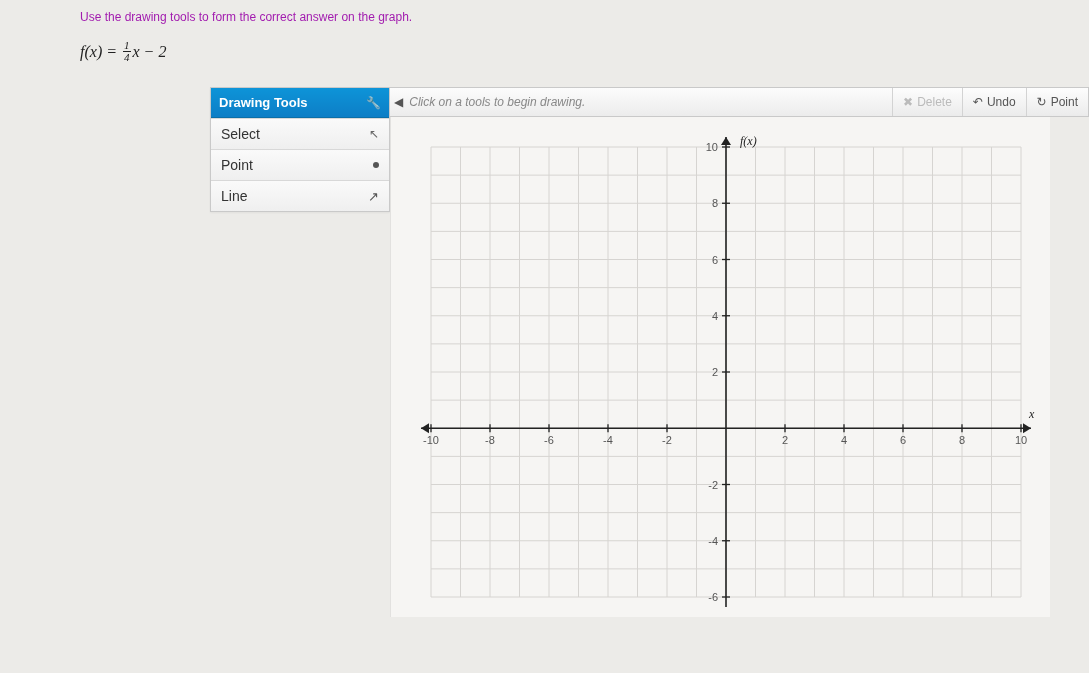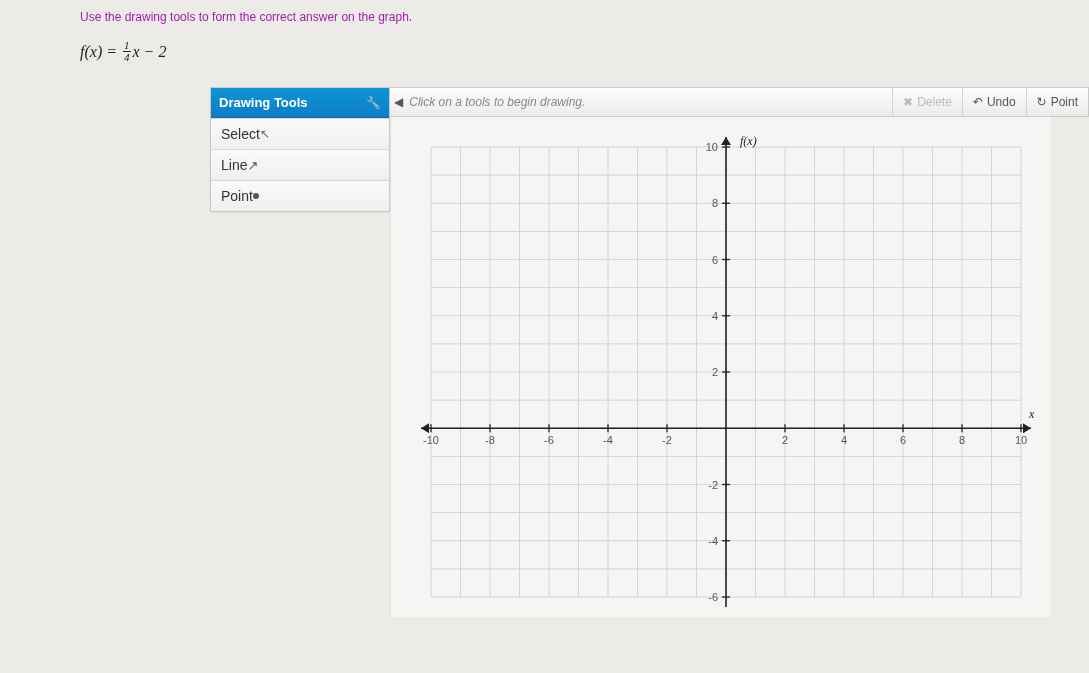--- a/index.html
+++ b/index.html
@@ -63,20 +63,21 @@
     font-size: 13px;
     padding: 7px 8px;
     display: flex;
     justify-content: space-between;
     align-items: center;
     border-bottom: 1px solid #0b6fa8;
   }
   .side-header .wrench { font-size:12px; }
   .side-item {
     display: flex;
+    justify-content: space-between;
     align-items: center;
     padding: 7px 10px;
     font-size: 14px;
     color: #333;
     background: linear-gradient(#fafafa,#efefef);
     border-top: 1px solid #d8d8d8;
     cursor: pointer;
   }
   .side-item .icon { color:#666; font-size:12px; }
   .side-item.select .icon::before { content:"↖"; }
@@ -131,27 +132,27 @@
     <div>
       <div class="side-panel">
         <div class="side-header">
           <span>Drawing Tools</span>
           <span class="wrench">🔧</span>
         </div>
         <div class="side-item select">
           <span>Select</span>
           <span class="icon"></span>
         </div>
+        <div class="side-item point">
+          <span>Point</span>
+          <span class="icon"></span>
+        </div>
         <div class="side-item line">
           <span>Line</span>
           <span class="icon">↗</span>
-        </div>
-        <div class="side-item point">
-          <span>Point</span>
-          <span class="icon"></span>
         </div>
       </div>
     </div>
 
     <div class="canvas-col">
       <div class="toolbar">
         <span class="arrow-left">◀</span>
         <span class="hint">Click on a tools to begin drawing.</span>
         <span class="tbtn disabled">
           <span class="glyph">✖</span>

